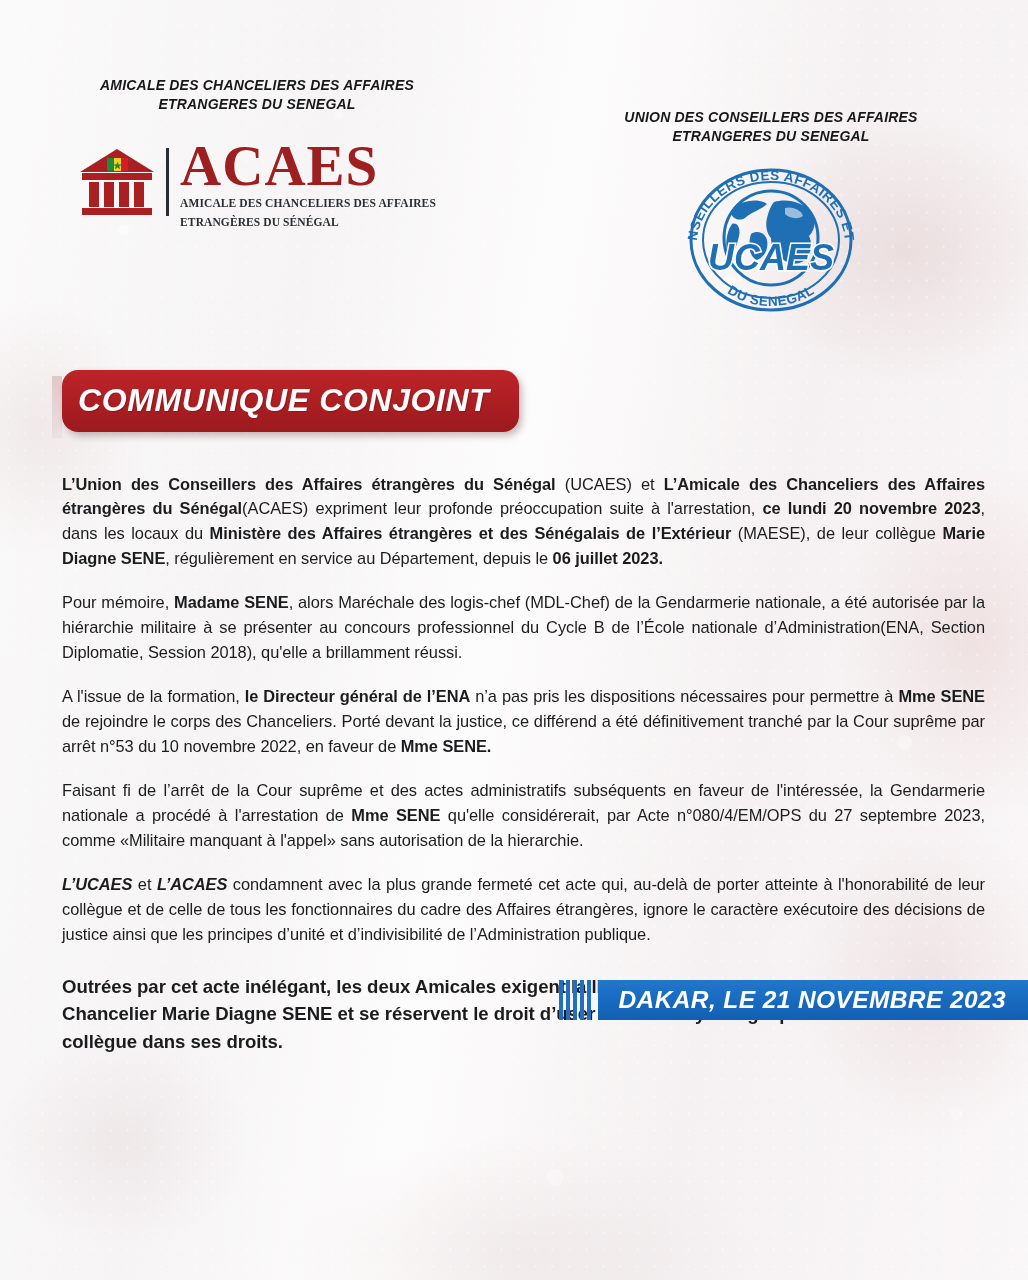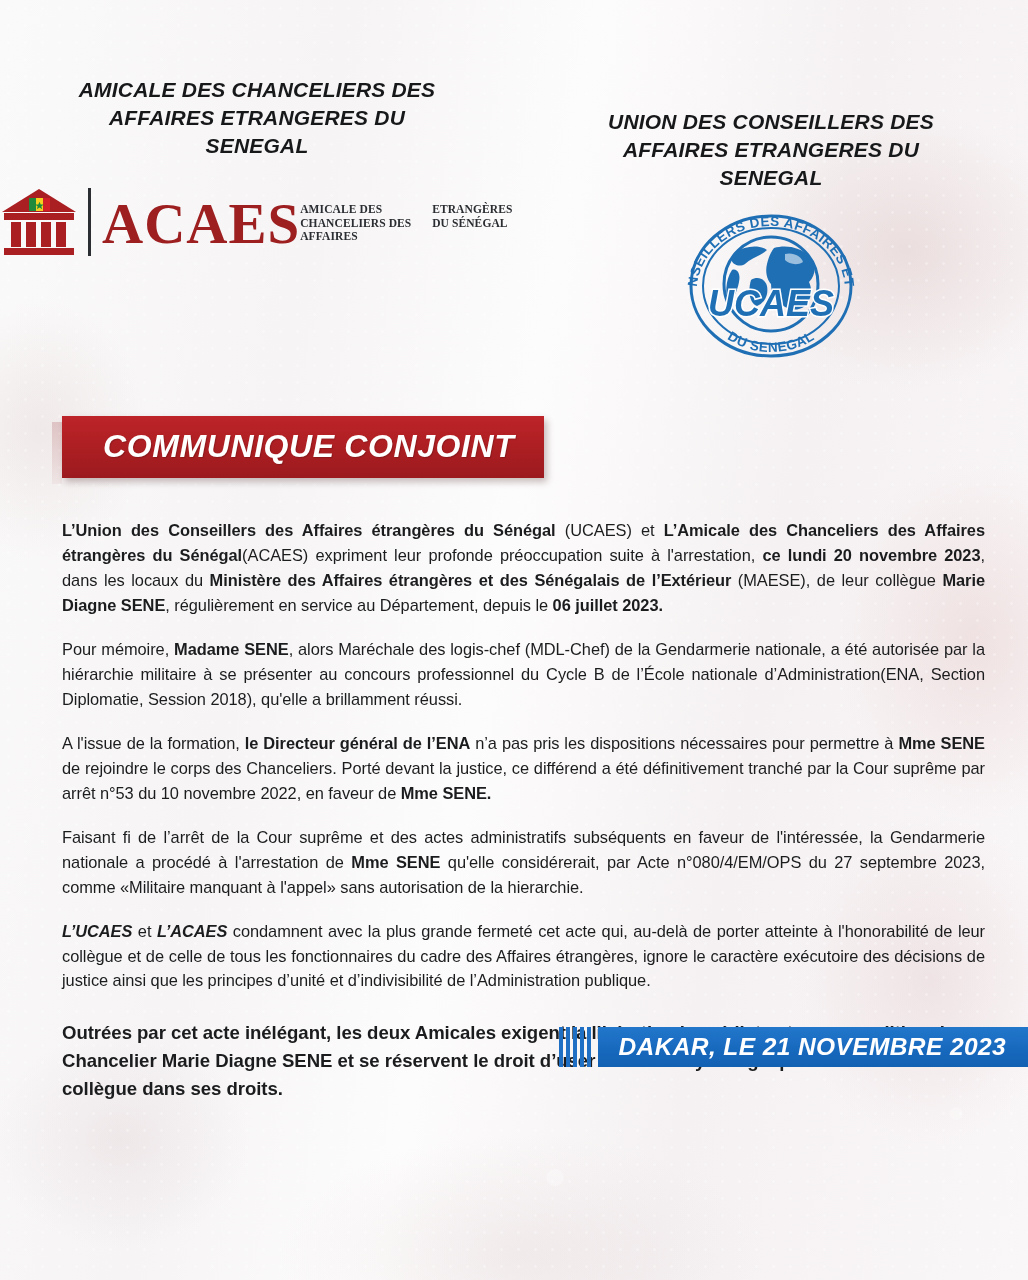--- a/index.html
+++ b/index.html
@@ -65,37 +65,37 @@
   }
   .header-col {
     flex: 1 1 50%;
     display: flex;
     flex-direction: column;
     align-items: center;
   }
   .org-title {
     font-weight: 800;
     font-style: italic;
-    font-size: 21px;
+    font-size: 14px;
     line-height: 1.34;
     letter-spacing: 0.2px;
     color: #17181a;
     text-align: center;
     max-width: 370px;
   }
   .org-title.right { max-width: 350px; margin-top: 32px; }
 
   
   .logo-acaes {
     display: flex;
     align-items: center;
     margin-top: 26px;
     gap: 9px;
   }
-  .acaes-wordmark { display: flex; flex-direction: row; }
+  .acaes-wordmark { display: flex; flex-direction: column; }
   .acaes-main {
     font-family: "Liberation Serif", serif;
     font-size: 57px;
     font-weight: 700;
     color: #9d1f20;
     line-height: 0.92;
     letter-spacing: 1px;
   }
   .acaes-sub {
     font-family: "Liberation Serif", serif;
@@ -112,22 +112,23 @@
 
   
   .banner-wrap {
     margin-top: 44px;
     padding-left: 62px;
   }
   .banner {
     position: relative;
     display: inline-block;
     background: linear-gradient(180deg, #bd2429 0%, #ab1e22 55%, #9b1a1e 100%);
-    padding: 12px 30px 13px 41px;
+    padding: 12px 30px 13px 16px;
     box-shadow: 3px 4px 7px rgba(60,20,20,0.28);
+    border-radius: 16px;
   }
   .banner::before {
     content: "";
     position: absolute;
     left: -10px;
     top: 6px;
     bottom: -6px;
     width: 10px;
     background: linear-gradient(180deg, rgba(150,40,40,0.20), rgba(150,40,40,0.05));
   }

